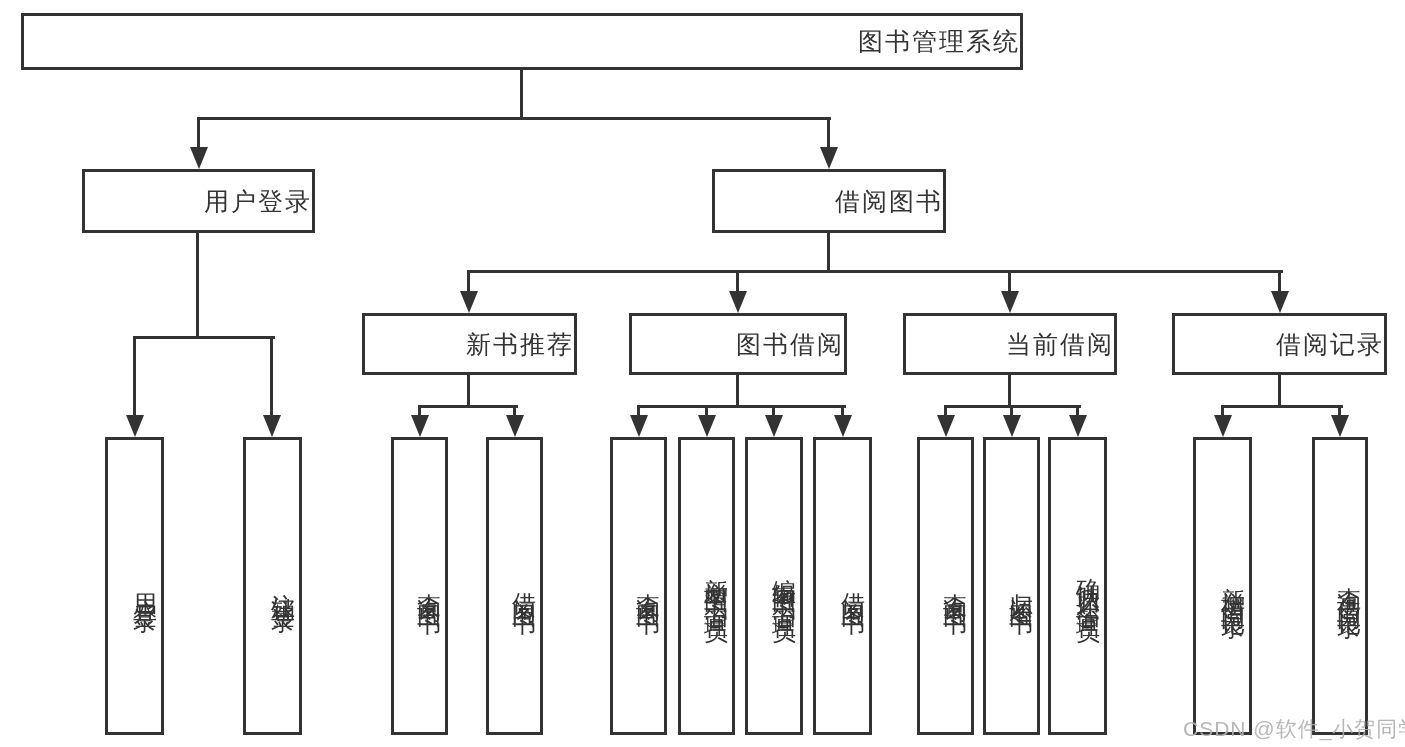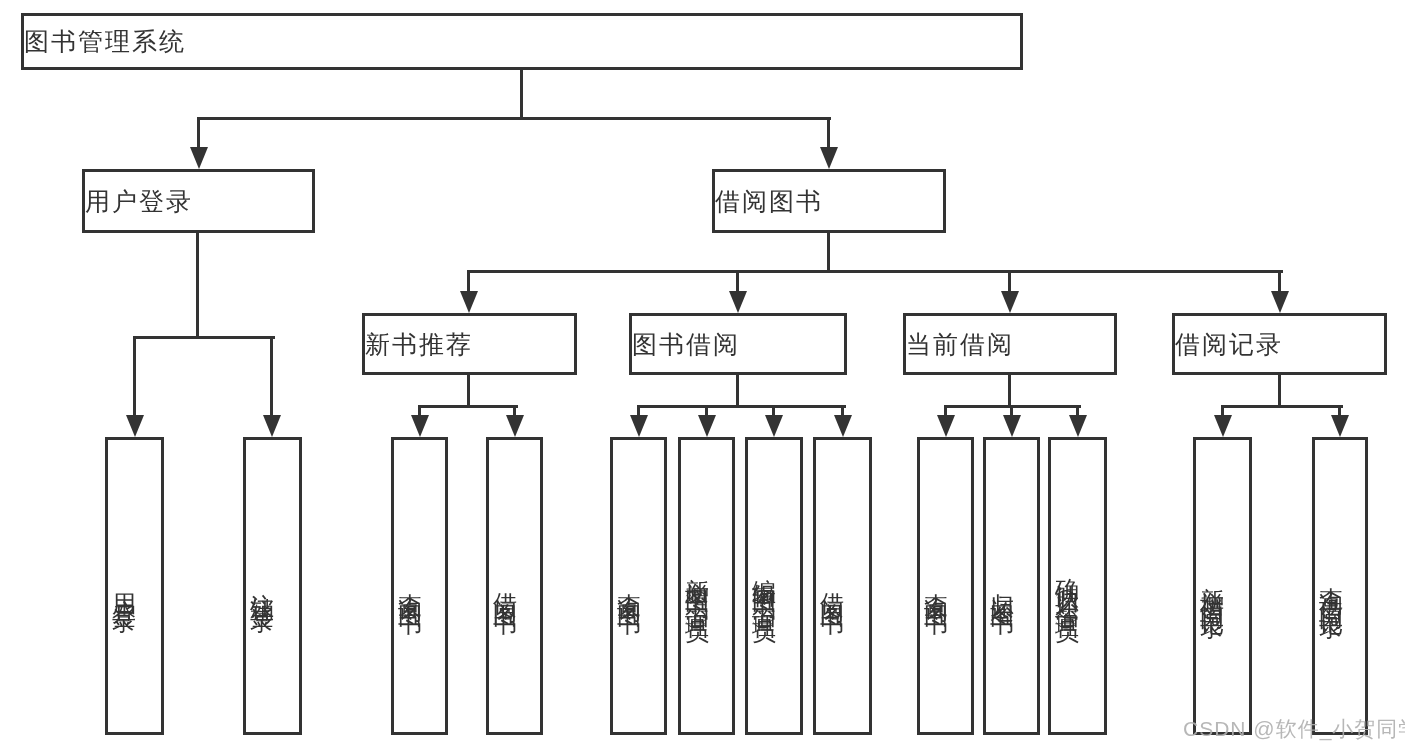--- a/index.html
+++ b/index.html
@@ -17,21 +17,21 @@
     color:var(--text);
     overflow:hidden;
   }
   .node{
     position:absolute;
     box-sizing:border-box;
     border:3px solid var(--line);
     background:#fff;
     display:flex;
     align-items:center;
-    justify-content:flex-start;
+    justify-content:flex-end;
     z-index:2;
   }
   .node .hlabel{
     font-size:25px;
     letter-spacing:2px;
     white-space:nowrap;
     color:var(--text);
   }
   .node .vlabel{
     writing-mode:vertical-rl;

